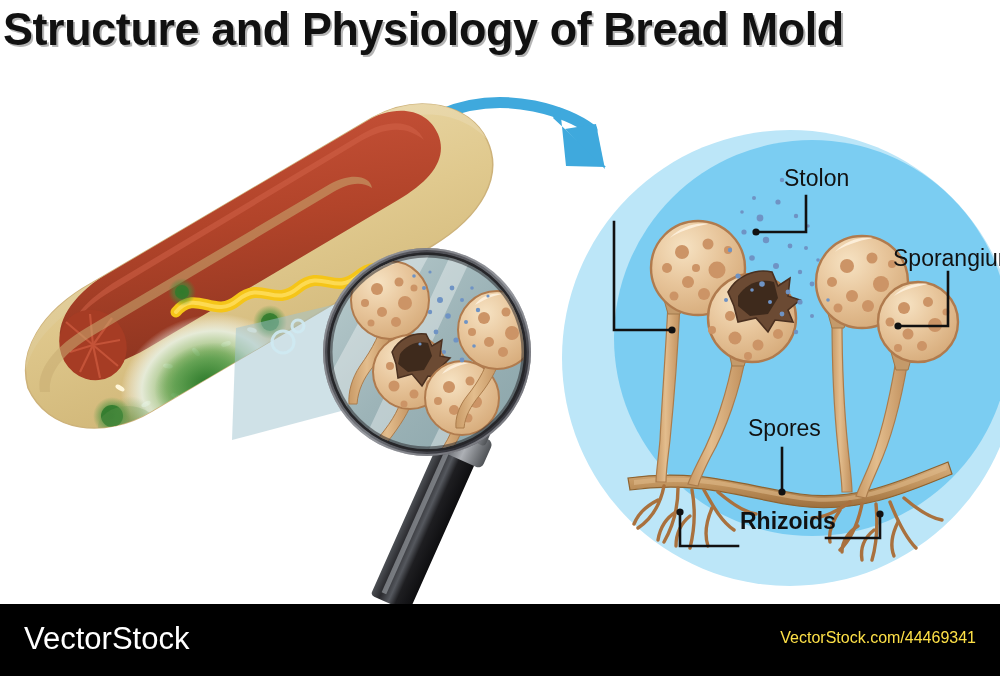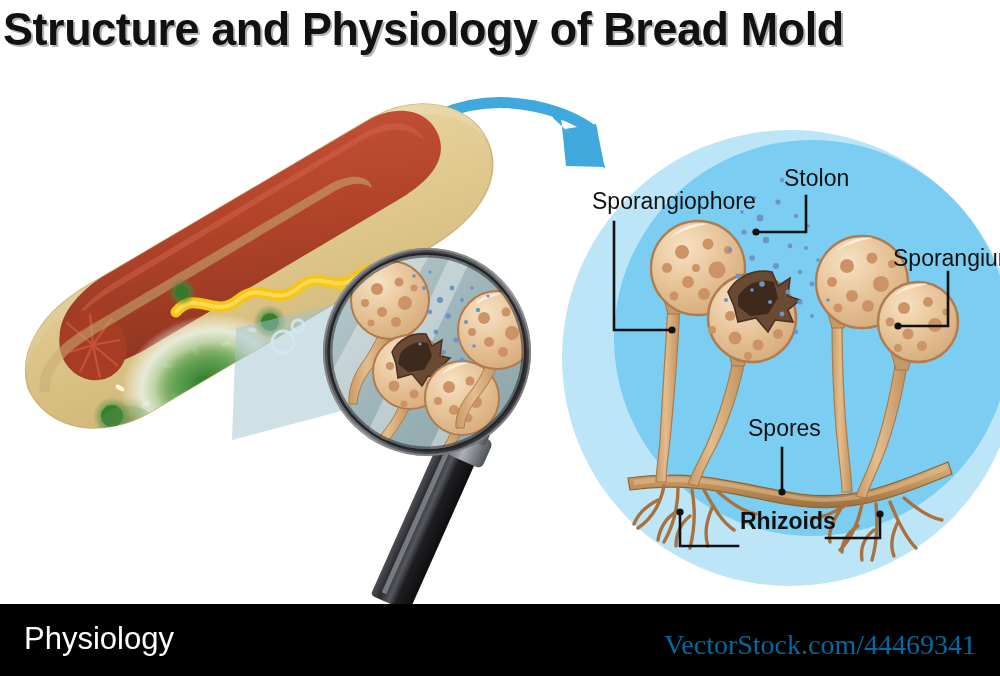--- a/index.html
+++ b/index.html
@@ -16,22 +16,22 @@
     letter-spacing:-0.4px;
     color:#111111; white-space:nowrap;
     transform:scaleX(0.955); transform-origin:left top;
     text-shadow:2px 2px 0 rgba(120,120,120,0.55);
   }
 
   
   #footer{position:absolute;left:0;top:604px;width:1000px;height:72px;background:#000;}
   #brand{position:absolute;left:24px;top:17px;font-size:31px;color:#fff;
          letter-spacing:0px;font-family:"Liberation Sans", sans-serif;}
-  #url{position:absolute;right:24px;top:25px;font-size:28px;color:#0369a1;
-       font-family:Liberation Serif, serif;}
+  #url{position:absolute;right:24px;top:25px;font-size:16px;color:#fde047;
+       font-family:Liberation Sans, sans-serif;}
 
   
   .lbl{position:absolute;color:#111;font-size:23px;white-space:nowrap;
        font-family:"Liberation Sans", sans-serif;}
 
   svg{display:block;}
   .svgwrap{position:absolute;left:0;top:0;width:1000px;height:676px;}
 </style>
 </head>
 <body>
@@ -476,28 +476,27 @@
         <circle cx="756" cy="232" r="3.6"></circle>
         <circle cx="898" cy="326" r="3.6"></circle>
         <circle cx="782" cy="492" r="3.6"></circle>
         <circle cx="680" cy="512" r="3.6"></circle>
         <circle cx="880" cy="514" r="3.6"></circle>
       </g>
     </g>
   </svg>
   </div>
 
-  <div class="lbl" style="left:592px;top:188px;">Sporangiophore</div>
 
   <div class="lbl" style="left:784px;top:165px;">Stolon</div>
 
   <div class="lbl" style="left:893px;top:245px;">Sporangium</div>
 
   <div class="lbl" style="left:748px;top:415px;">Spores</div>
 
   <div class="lbl" style="left:740px;top:508px;font-weight:bold;">Rhizoids</div>
 
   <div id="footer">
-    <div id="brand">Physiology</div>
+    <div id="brand">VectorStock</div>
     <div id="url">VectorStock.com/44469341</div>
   </div>
 
 </div>
 
 </body></html>

